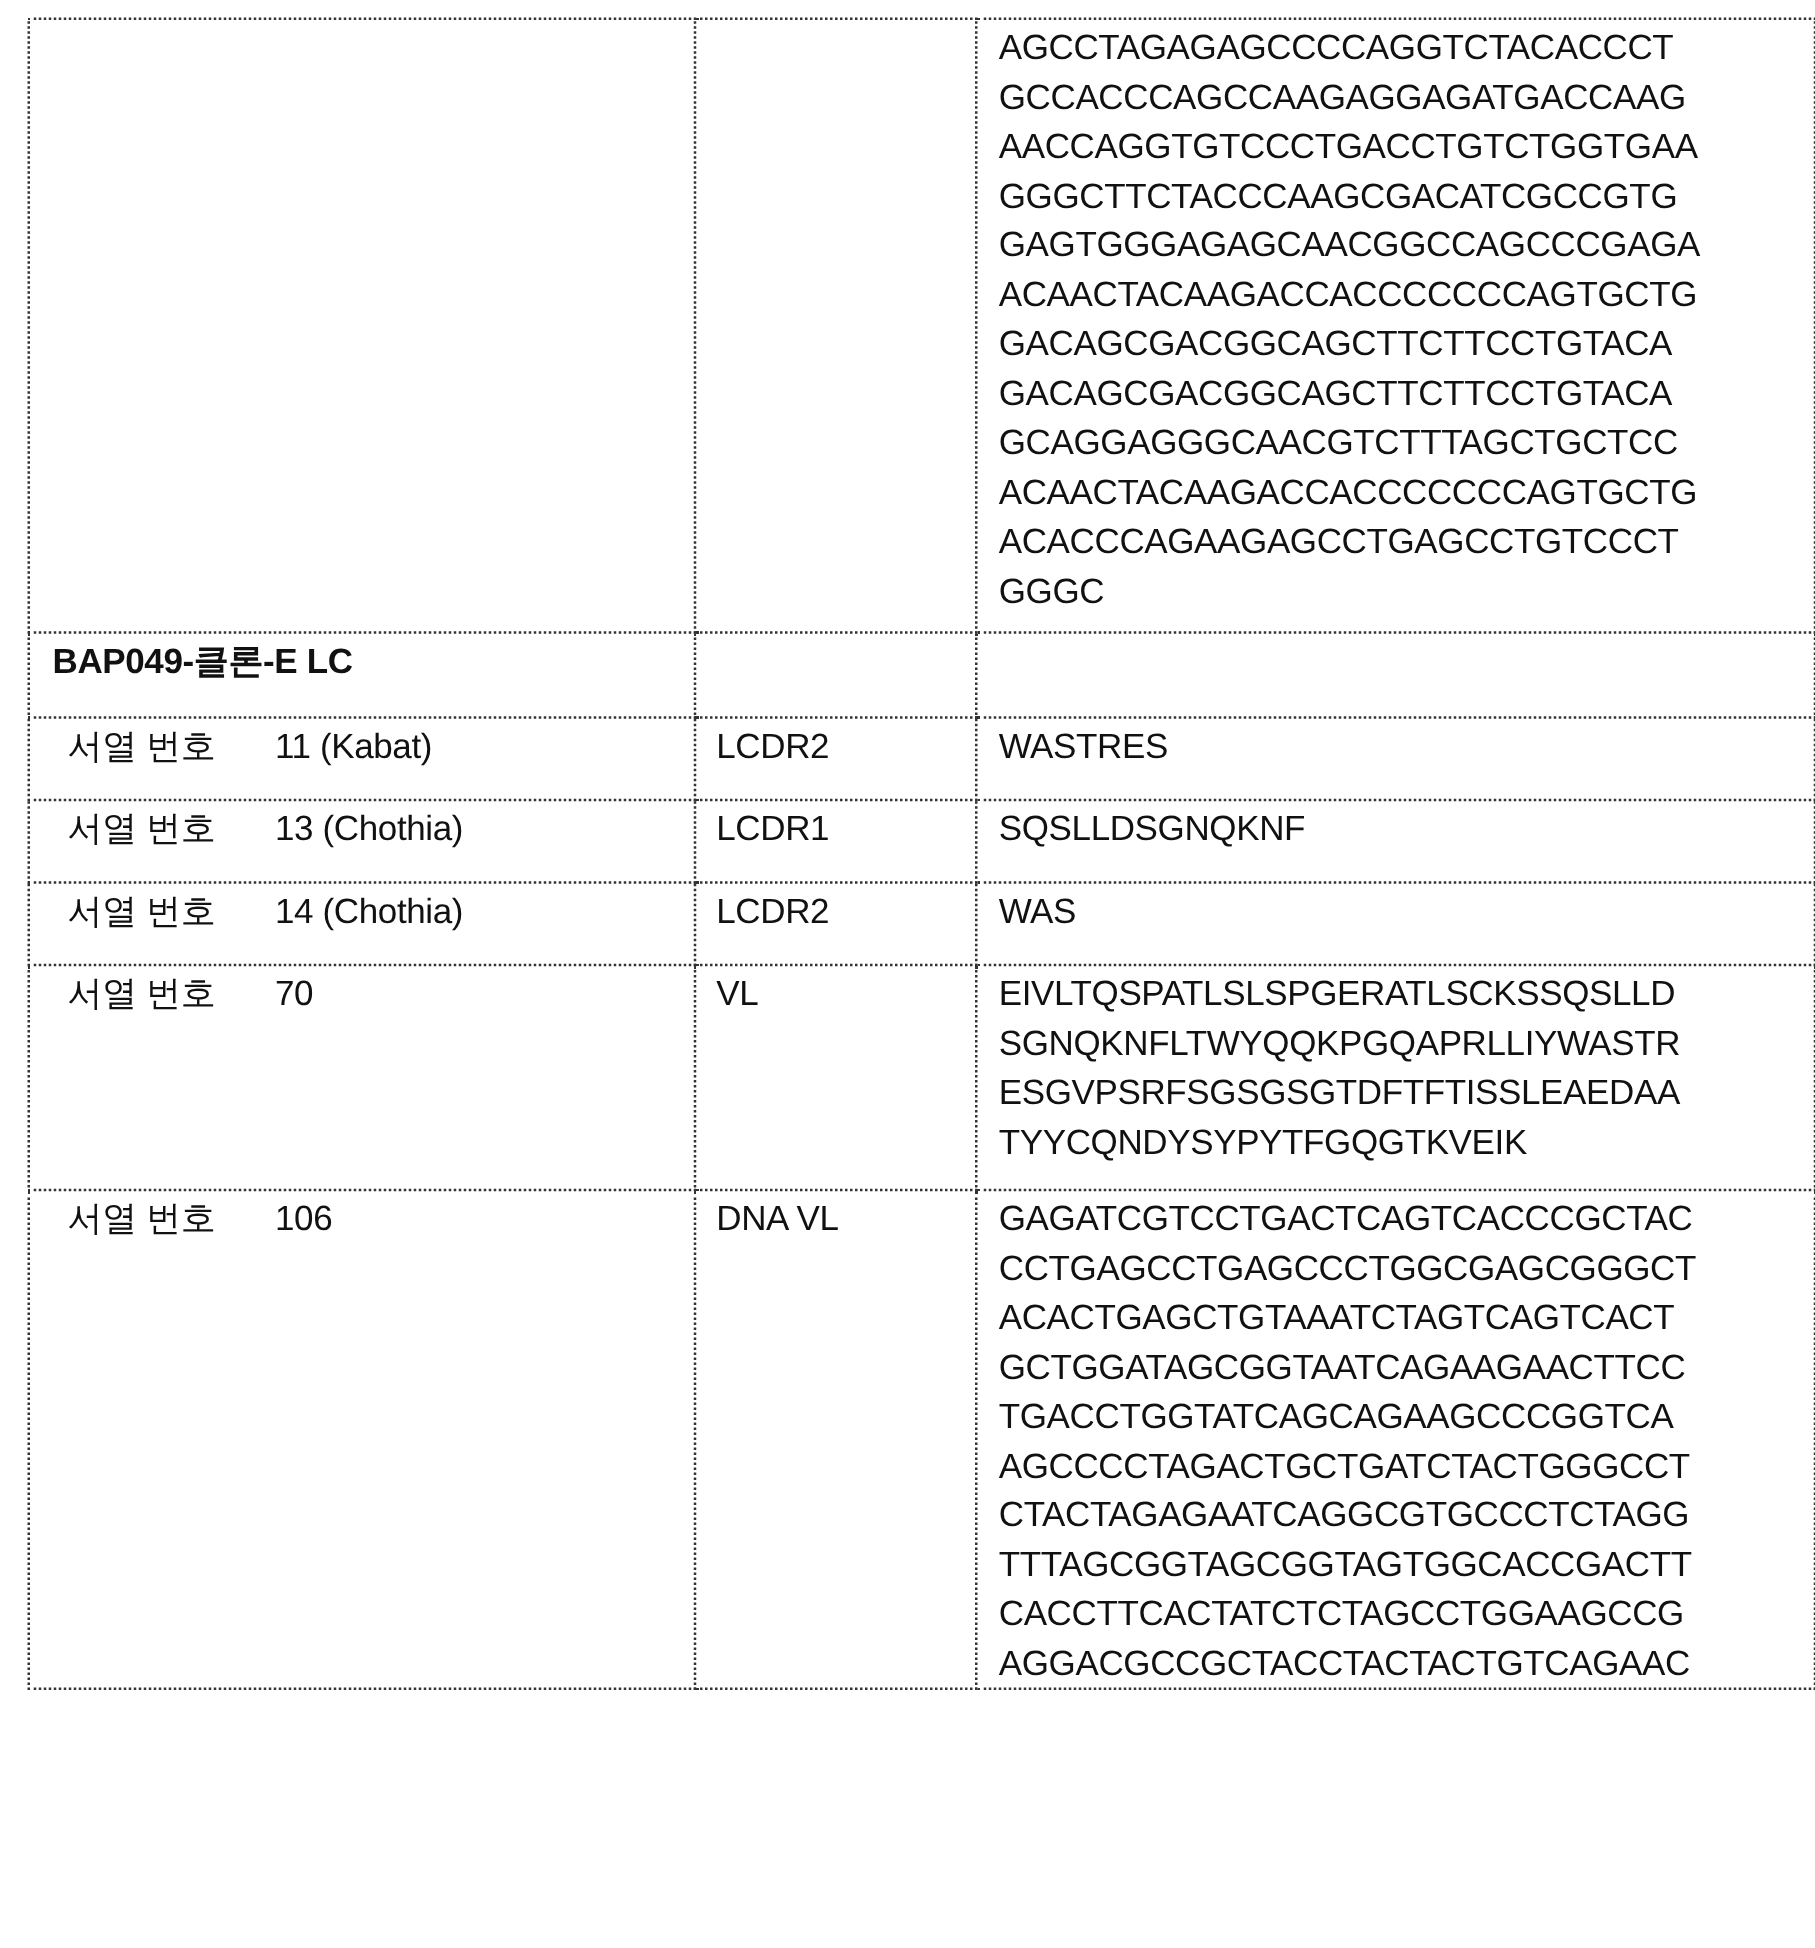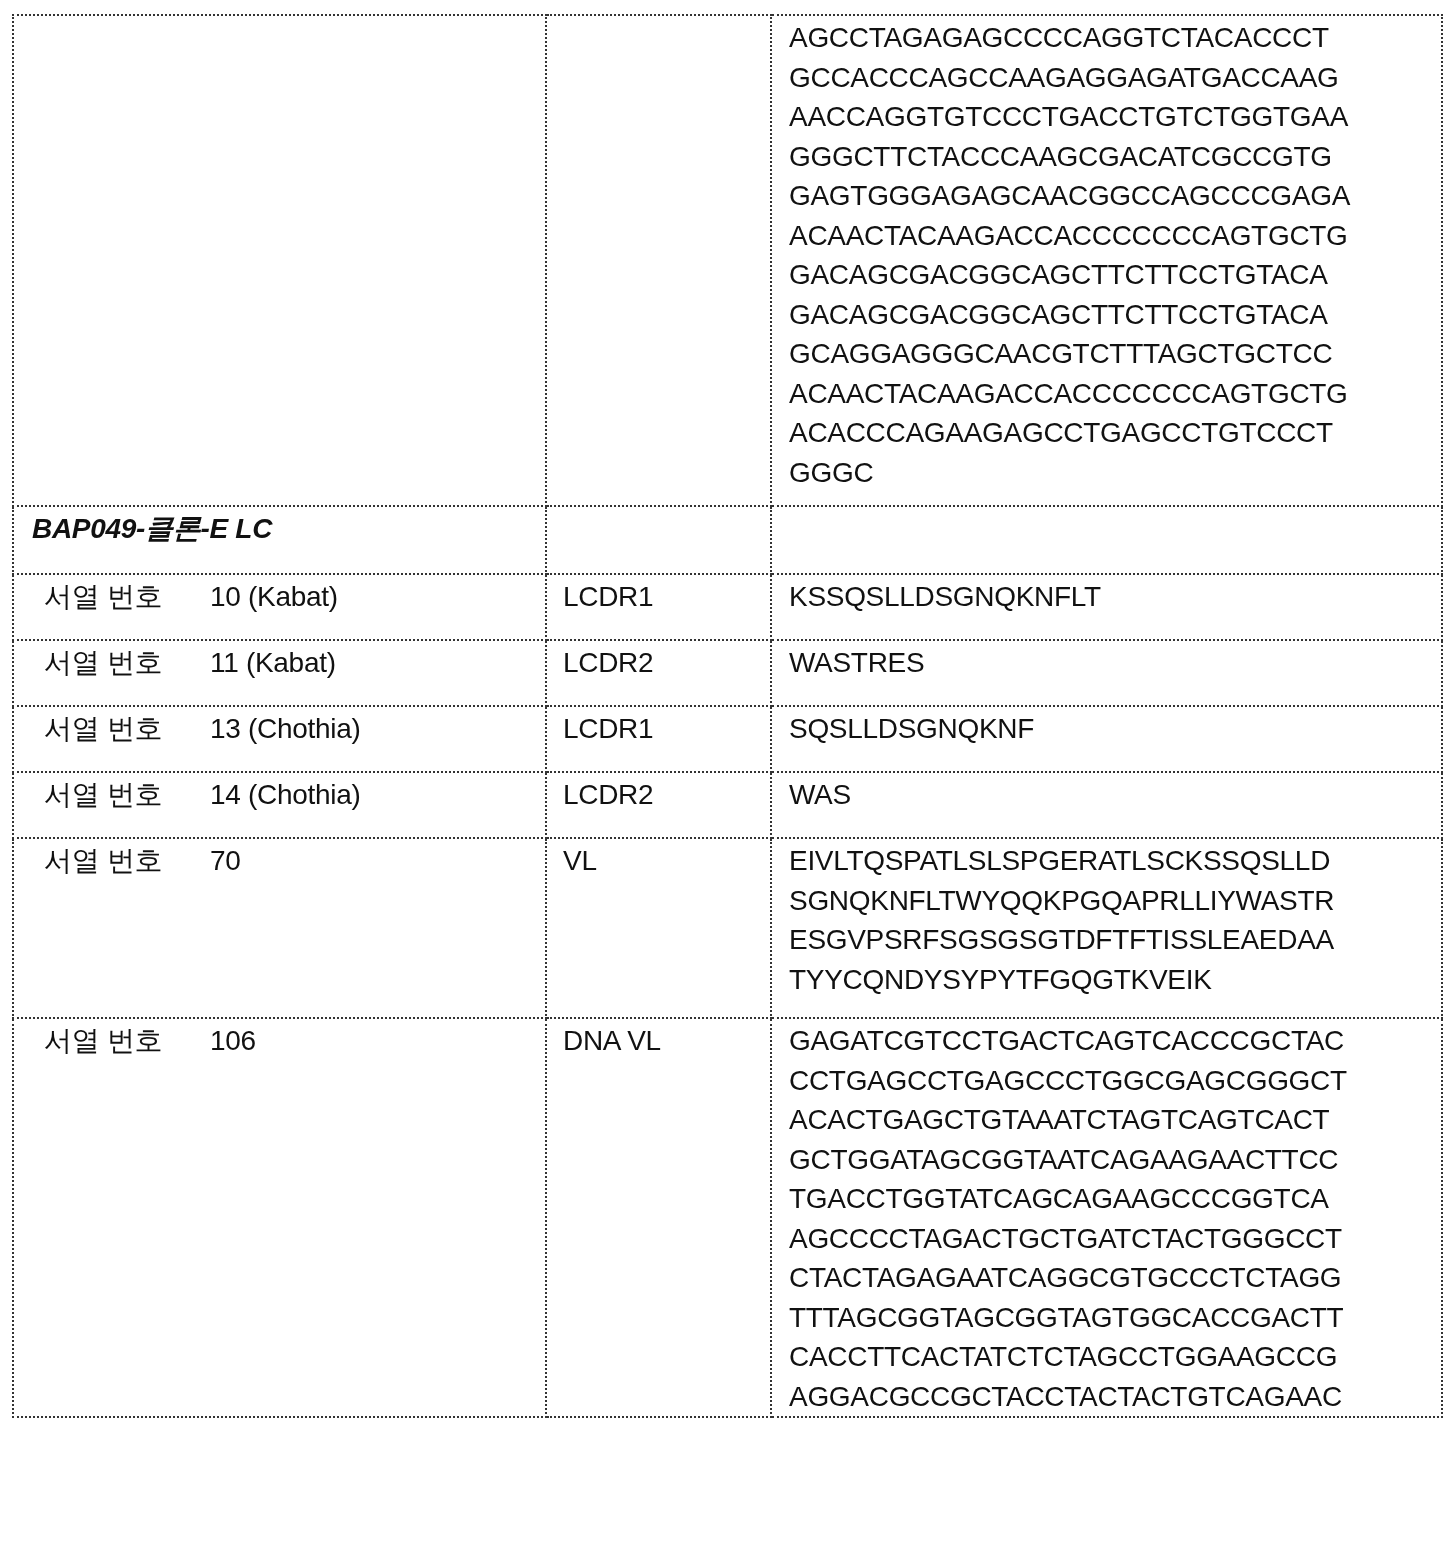--- a/index.html
+++ b/index.html
@@ -10,21 +10,21 @@
     body {
       width: 1452px;
       height: 1558px;
       position: relative;
       font-family: "Liberation Sans", "DejaVu Sans", sans-serif;
       color: #111111;
       overflow: hidden;
     }
     .seq-table {
       position: absolute;
-      left: 12px;
+      left: 22px;
       top: 14px;
       width: 1429px;
       border-collapse: collapse;
       table-layout: fixed;
     }
     .seq-table td {
       border: 2px dotted #333333;
       vertical-align: top;
       padding: 0;
       font-size: 28px;
@@ -37,21 +37,20 @@
     .cell-c1 { padding-left: 30px !important; padding-top: 2px !important; }
     .cell-c2 { padding-left: 16px !important; padding-top: 2px !important; }
     .cell-c3 { padding-left: 17px !important; padding-top: 2px !important; }
     .seq-label { white-space: pre; }
     .seq-label .kor { display: inline-block; width: 166px; }
     .section-title {
       font-weight: bold;
       padding-left: 18px !important;
       padding-top: 2px !important;
       letter-spacing: -0.5px;
-      font-style: italic;
     }
     .seq-lines div { white-space: pre; }
     tr.r-cont { height: 491px; }
     tr.r-head { height: 68px; }
     tr.r-cdr { height: 66px; }
     tr.r-vl { height: 180px; }
     tr.r-dna { height: 395px; }
   </style>
 </head>
 <body>
@@ -84,25 +83,20 @@
         </div>
       </td>
     </tr>
 
     <tr class="r-head">
       <td class="section-title">BAP049-클론-E LC</td>
       <td></td>
       <td></td>
     </tr>
 
-    <tr class="r-cdr">
-      <td class="cell-c1 seq-label"><span class="kor">서열 번호</span><span>10 (Kabat)</span></td>
-      <td class="cell-c2">LCDR1</td>
-      <td class="cell-c3">KSSQSLLDSGNQKNFLT</td>
-    </tr>
     <tr class="r-cdr">
       <td class="cell-c1 seq-label"><span class="kor">서열 번호</span><span>11 (Kabat)</span></td>
       <td class="cell-c2">LCDR2</td>
       <td class="cell-c3">WASTRES</td>
     </tr>
     <tr class="r-cdr">
       <td class="cell-c1 seq-label"><span class="kor">서열 번호</span><span>13 (Chothia)</span></td>
       <td class="cell-c2">LCDR1</td>
       <td class="cell-c3">SQSLLDSGNQKNF</td>
     </tr>

